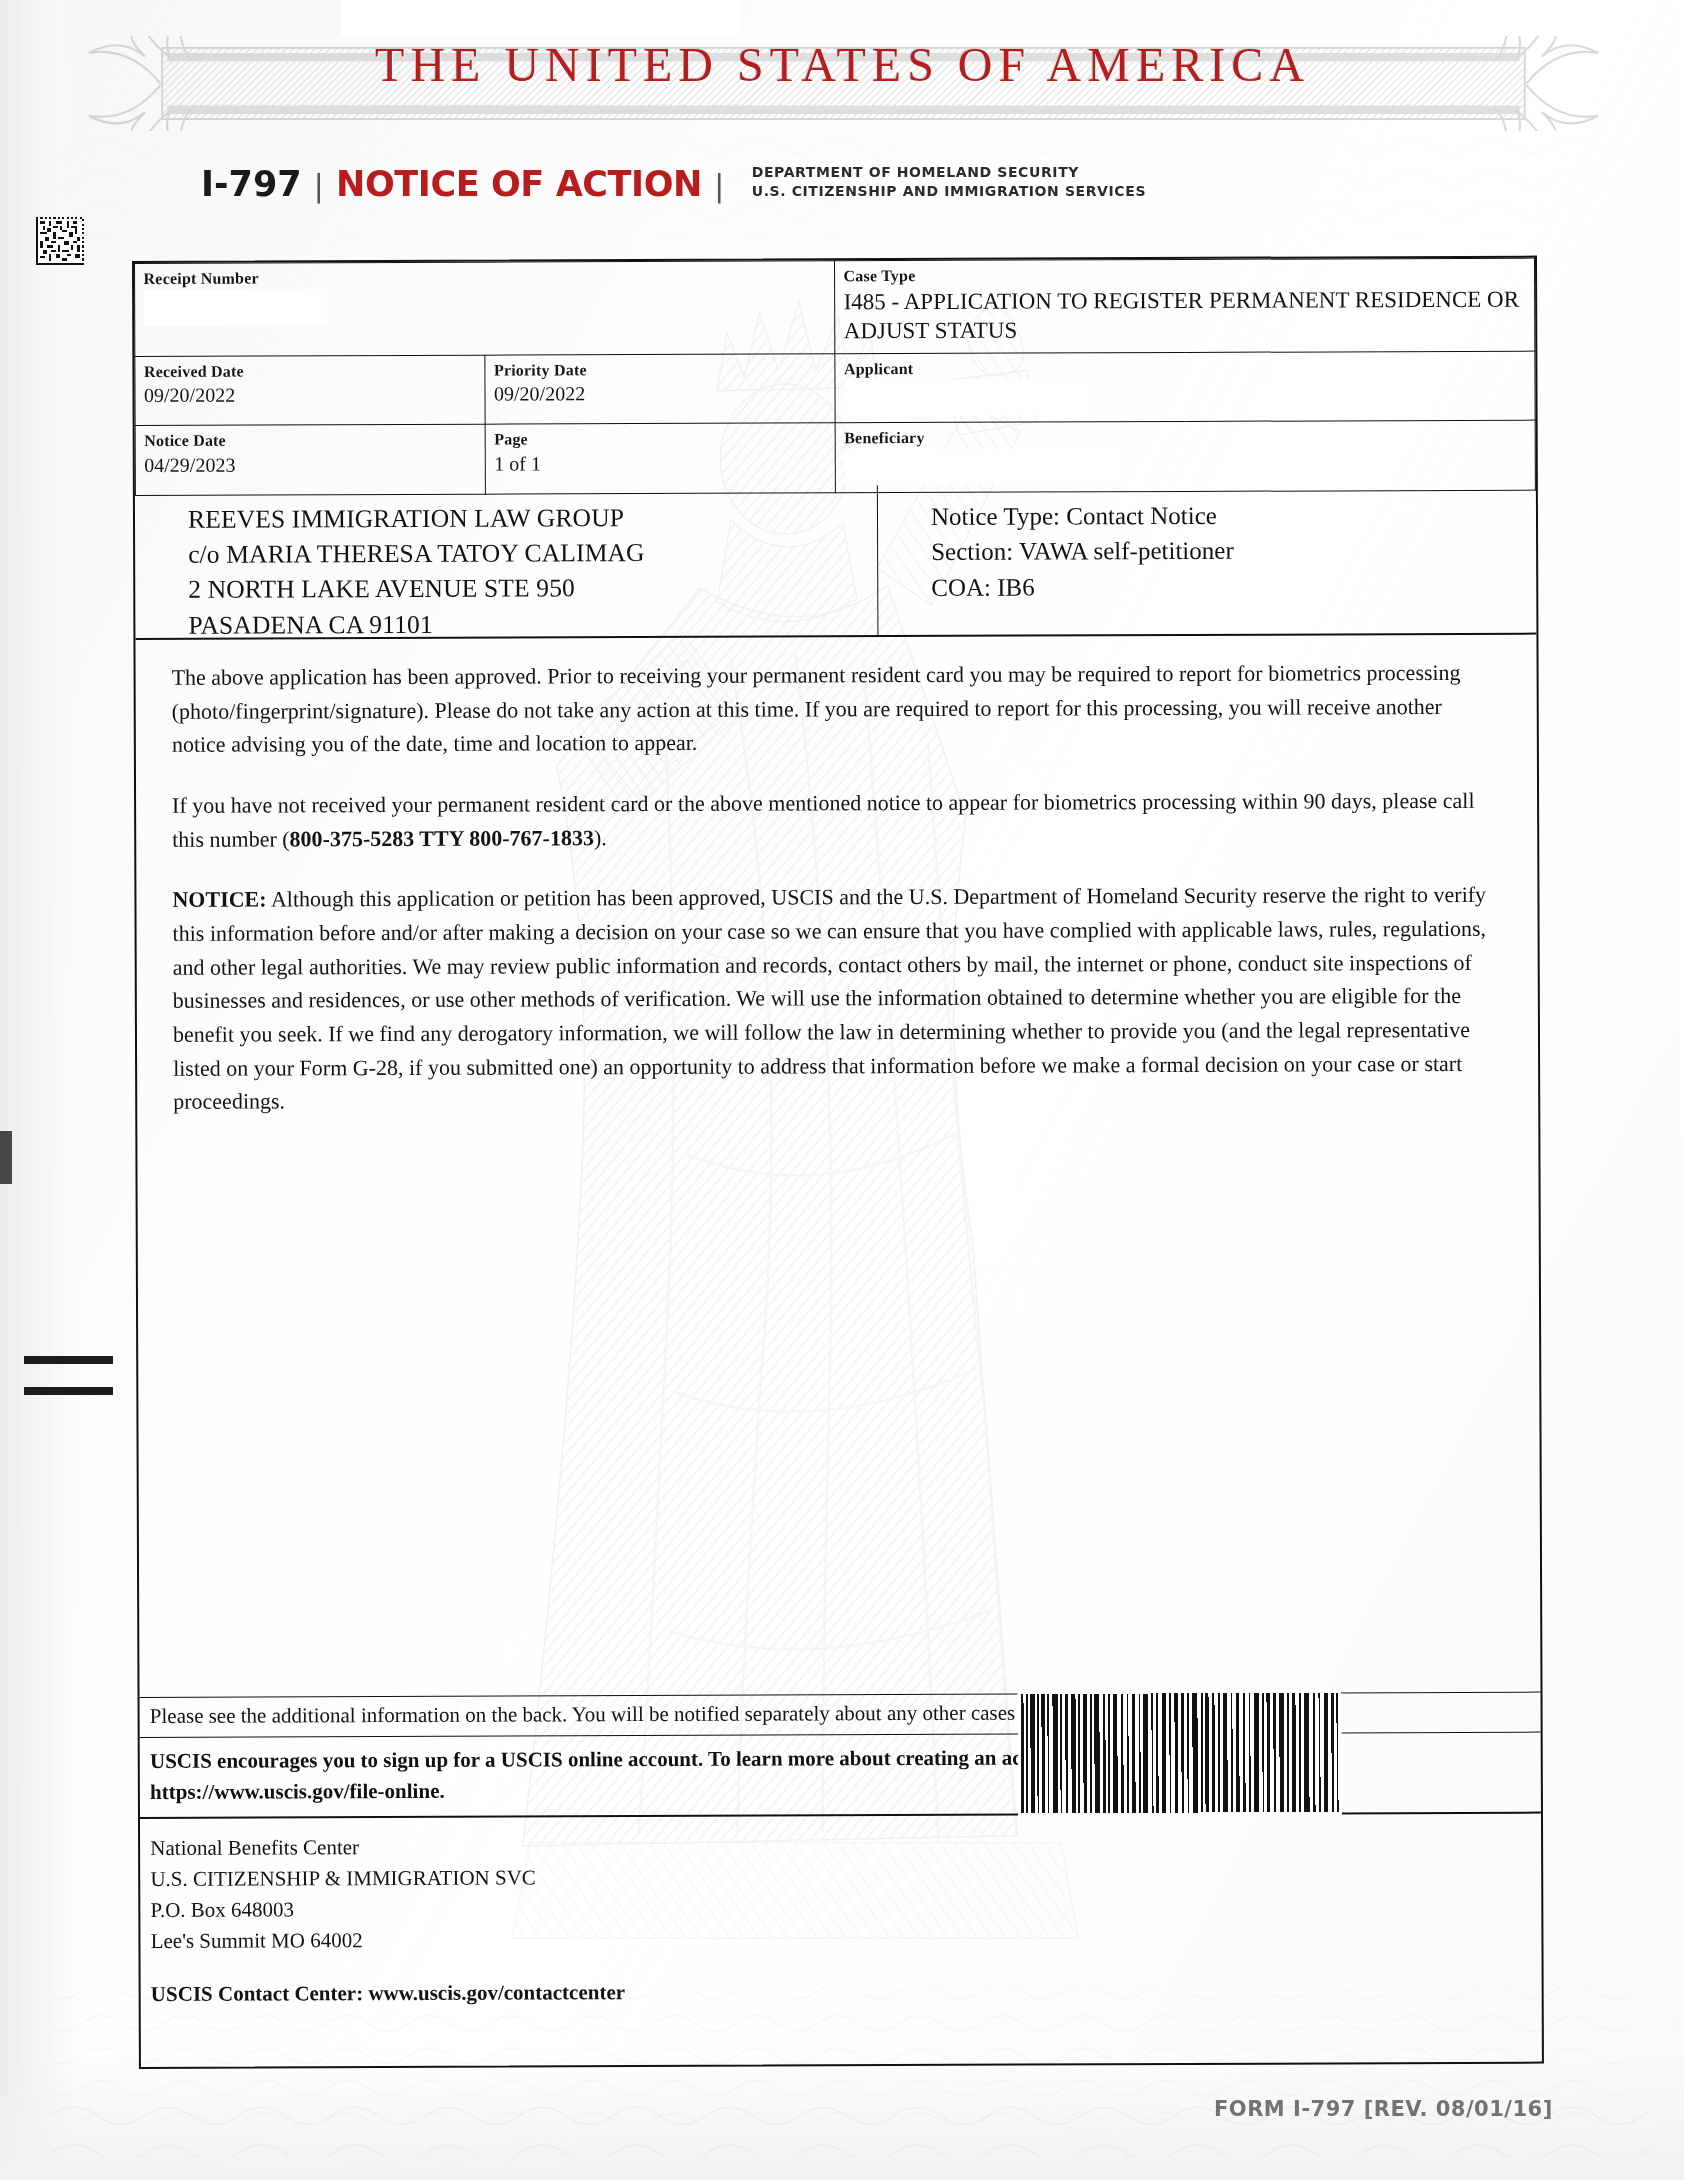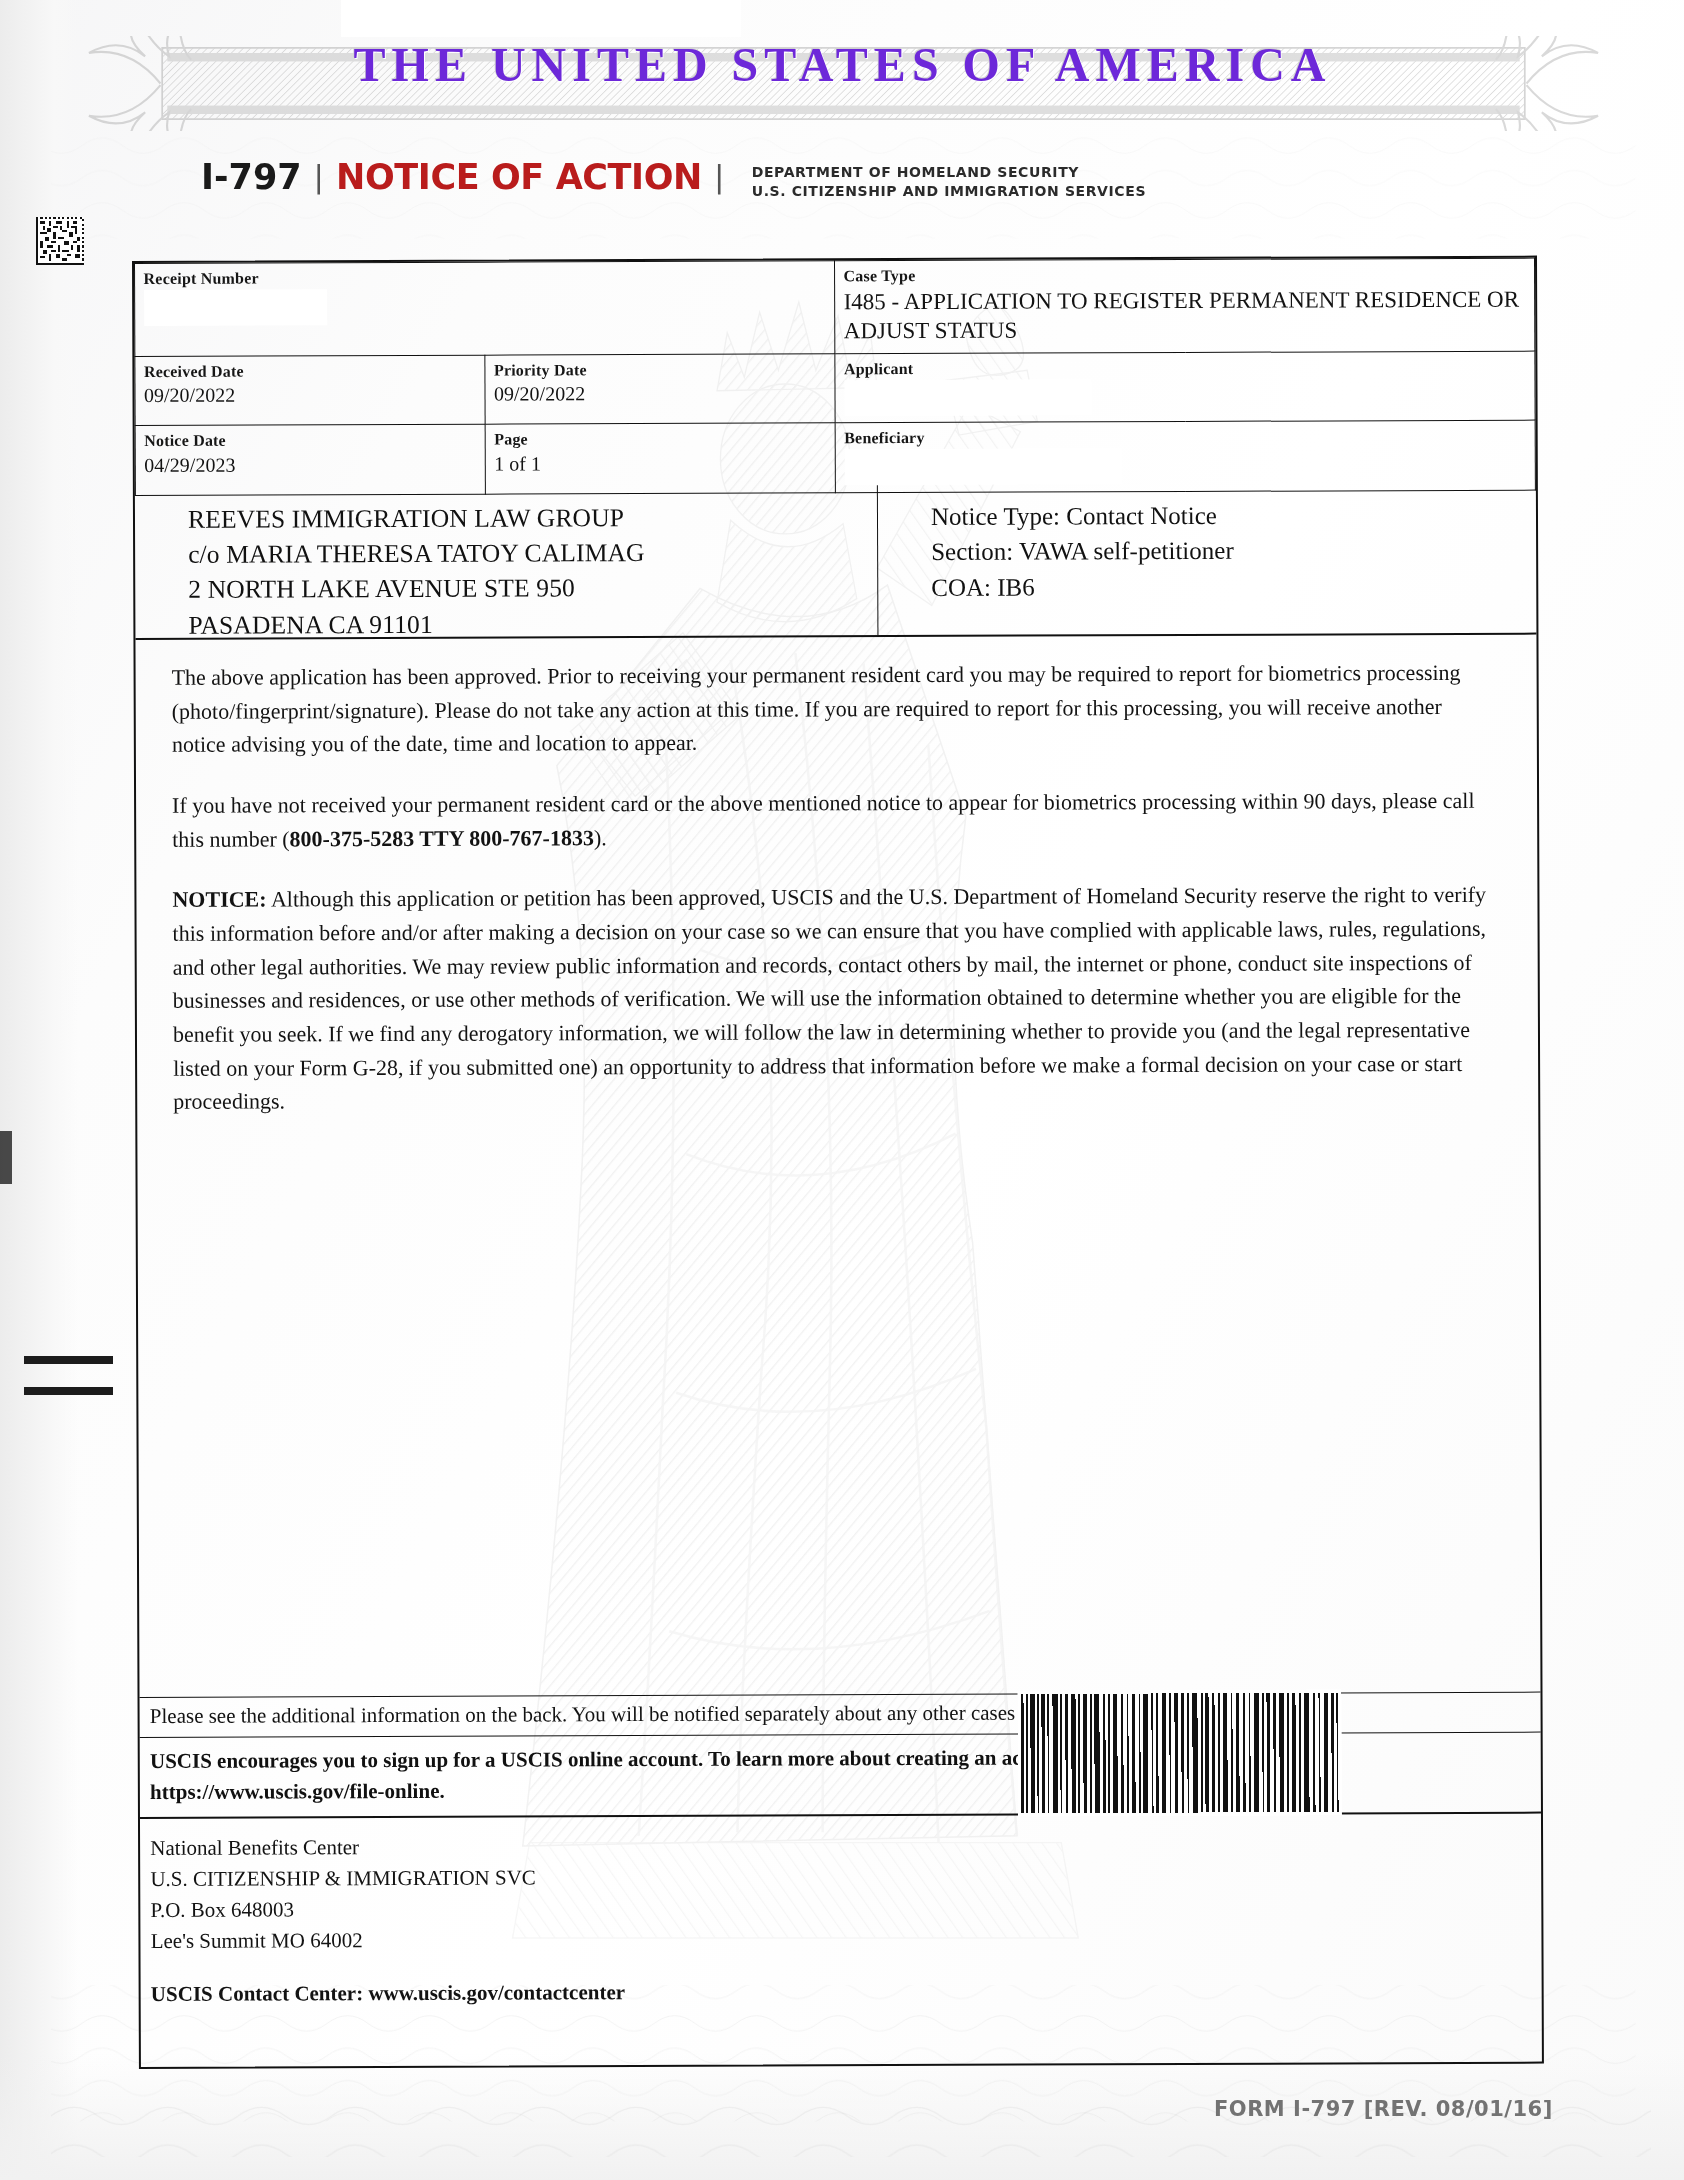--- a/index.html
+++ b/index.html
@@ -70,42 +70,42 @@
     width: 1567px;
     height: 95px;
     opacity: 0.42;
   }
   .banner-wrap svg { width: 100%; height: 100%; display: block; }
   .banner-text {
     position: absolute;
     left: 0; right: 0; top: 37px;
     text-align: center;
     font-family: "Liberation Serif", serif;
-    font-weight: bold;
+    font-weight: normal;
     font-size: 48px;
     letter-spacing: 6px;
-    color: #6d28d9;
+    color: #b91c1c;
     white-space: nowrap;
     text-shadow: 0.9px 0.9px 0 #fff, -0.9px -0.9px 0 #cfcfcf;
   }
 
   .top-white-strip {
     position: absolute;
     left: 341px; top: 0; width: 400px; height: 37px;
     background: #ffffff;
     pointer-events: none;
   }
 
   
   .title-row {
     position: absolute;
     left: 201px;
     top: 160px;
     display: flex;
-    align-items: flex-start;
+    align-items: flex-end;
     gap: 0px;
   }
   .t-form-no {
     font-family: "DejaVu Sans", sans-serif;
     font-weight: bold;
     font-size: 35px;
     letter-spacing: 0px;
     color: #1a1a1a;
     line-height: 1;
   }

